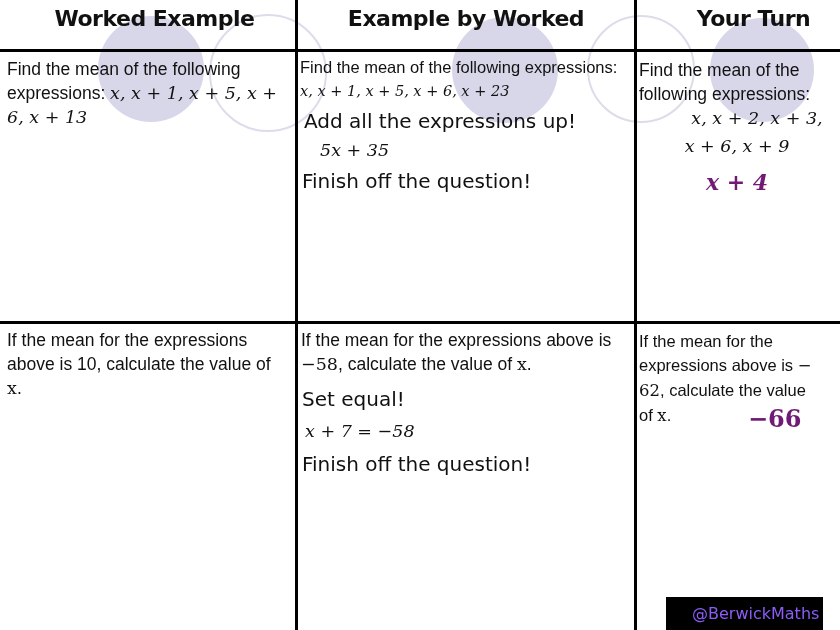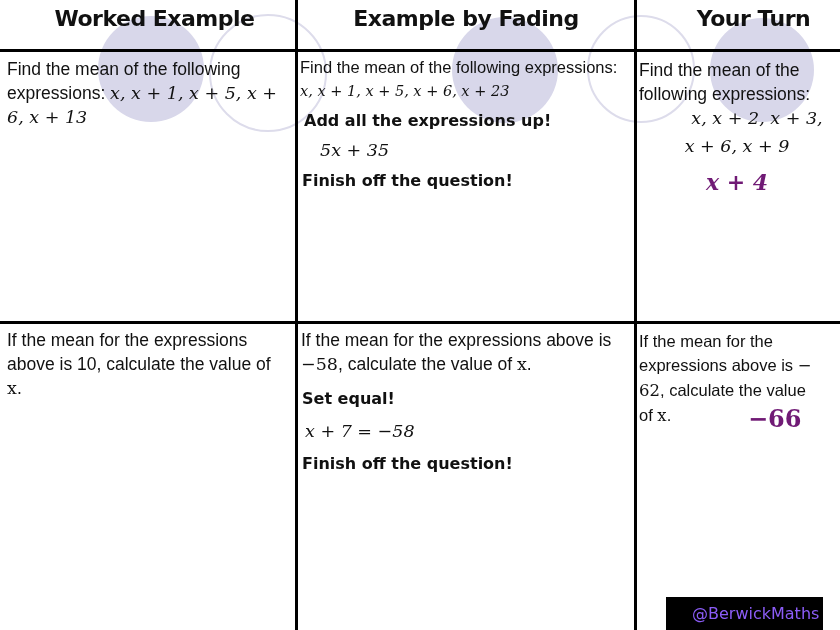--- a/index.html
+++ b/index.html
@@ -14,21 +14,21 @@
     .deco.outline { border: 2px solid #dddceb; background: transparent; }
     .hline { position: absolute; left: 0; width: 840px; height: 3px; background: #000; z-index: 2; }
     .vline { position: absolute; top: 0; width: 3px; height: 630px; background: #000; z-index: 2; }
     .heading {
       position: absolute; top: 6px; z-index: 3;
       font-family: "DejaVu Sans", sans-serif; font-weight: bold; font-size: 22px;
       text-align: center; letter-spacing: -0.5px;
     }
     .cell { position: absolute; z-index: 3; font-size: 17.5px; line-height: 24px; }
     .math { font-family: "DejaVu Serif", "Liberation Serif", serif; font-style: normal; }
-    .bold { font-weight: bold; font-family: "DejaVu Sans", sans-serif; font-size: 16px; }
+    .bold { font-weight: normal; font-family: "DejaVu Sans", sans-serif; font-size: 20px; }
     .answer { color: #701a75; font-family: "DejaVu Serif", serif; font-weight: bold; }
     .center { text-align: center; }
     .credit {
       position: absolute; left: 666px; top: 597px; width: 157px; height: 33px;
       background: #000; color: #8b5cf6; z-index: 4;
       font-family: "DejaVu Sans", sans-serif; font-size: 16px; line-height: 33px;
       padding-left: 26px; box-sizing: border-box;
     }
   </style>
 </head>
@@ -39,21 +39,21 @@
 <div class="deco filled" style="left:452px; top:17px; width:106px; height:106px;"></div>
 <div class="deco outline" style="left:587px; top:15px; width:104px; height:104px;"></div>
 <div class="deco filled" style="left:710px; top:18px; width:104px; height:104px;"></div>
 
 <div class="hline" style="top:49px;"></div>
 <div class="hline" style="top:321px;"></div>
 <div class="vline" style="left:295px;"></div>
 <div class="vline" style="left:634px;"></div>
 
 <div class="heading" style="left:0; width:309px;">Worked Example</div>
-<div class="heading" style="left:298px; width:336px;">Example by Fading</div>
+<div class="heading" style="left:298px; width:336px;">Example by Worked</div>
 <div class="heading" style="left:637px; width:233px;">Your Turn</div>
 
 <div class="cell" style="left:7px; top:57px; width:280px;">
   <span>Find the mean of the following expressions: </span><span class="math" style="font-style:italic;">x, x + 1, x + 5, x + 6, x + 13</span>
 </div>
 
 <div class="cell" style="left:300px; top:56px; width:334px; font-size:16.5px; line-height:23px;">
   <span>Find the mean of the following expressions: </span><span class="math" style="font-style:italic; font-size:14.5px;">x, x + 1, x + 5, x + 6, x + 23</span>
 </div>
 <div class="cell bold" style="left:304px; top:109px;">Add all the expressions up!</div>

